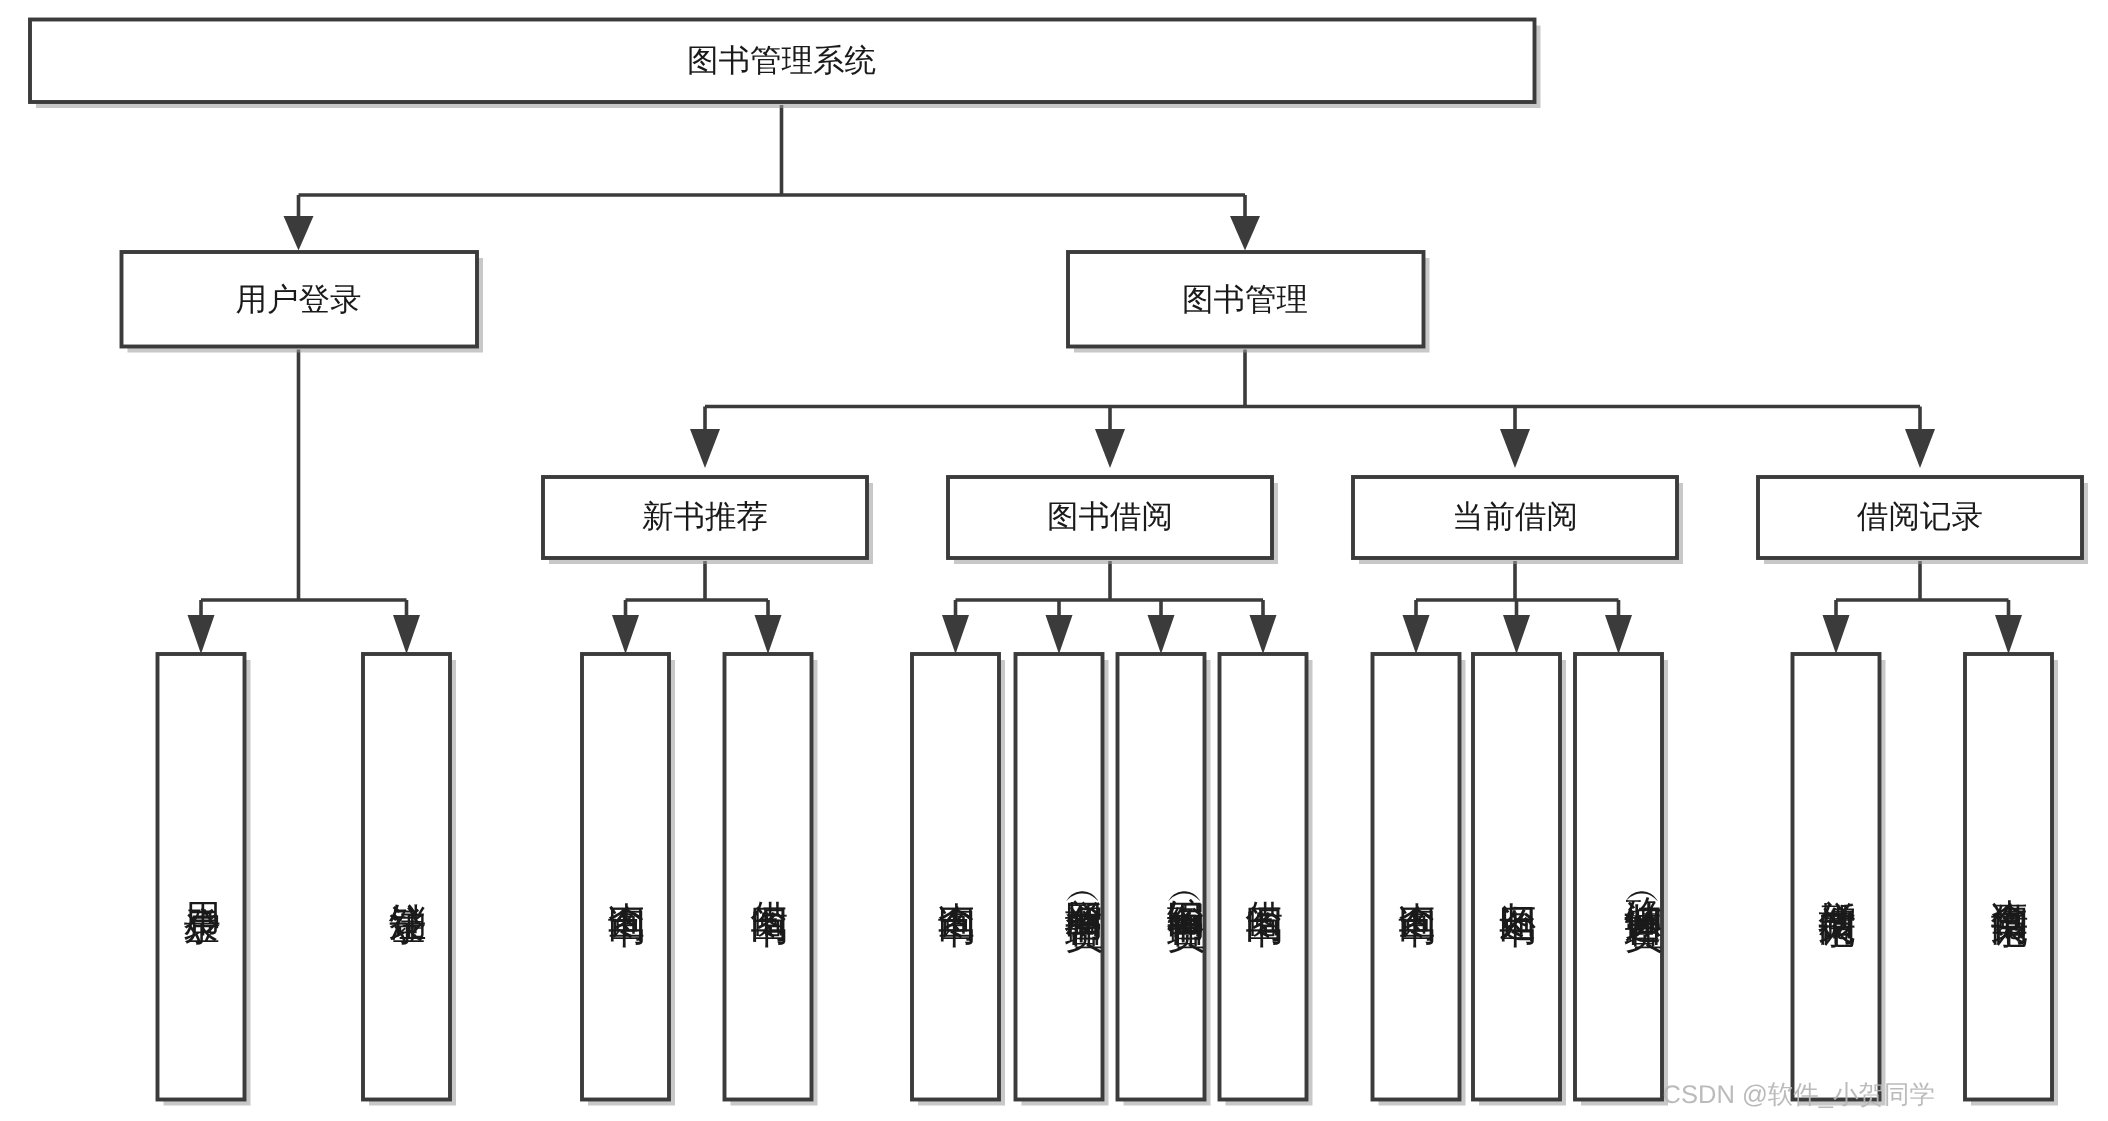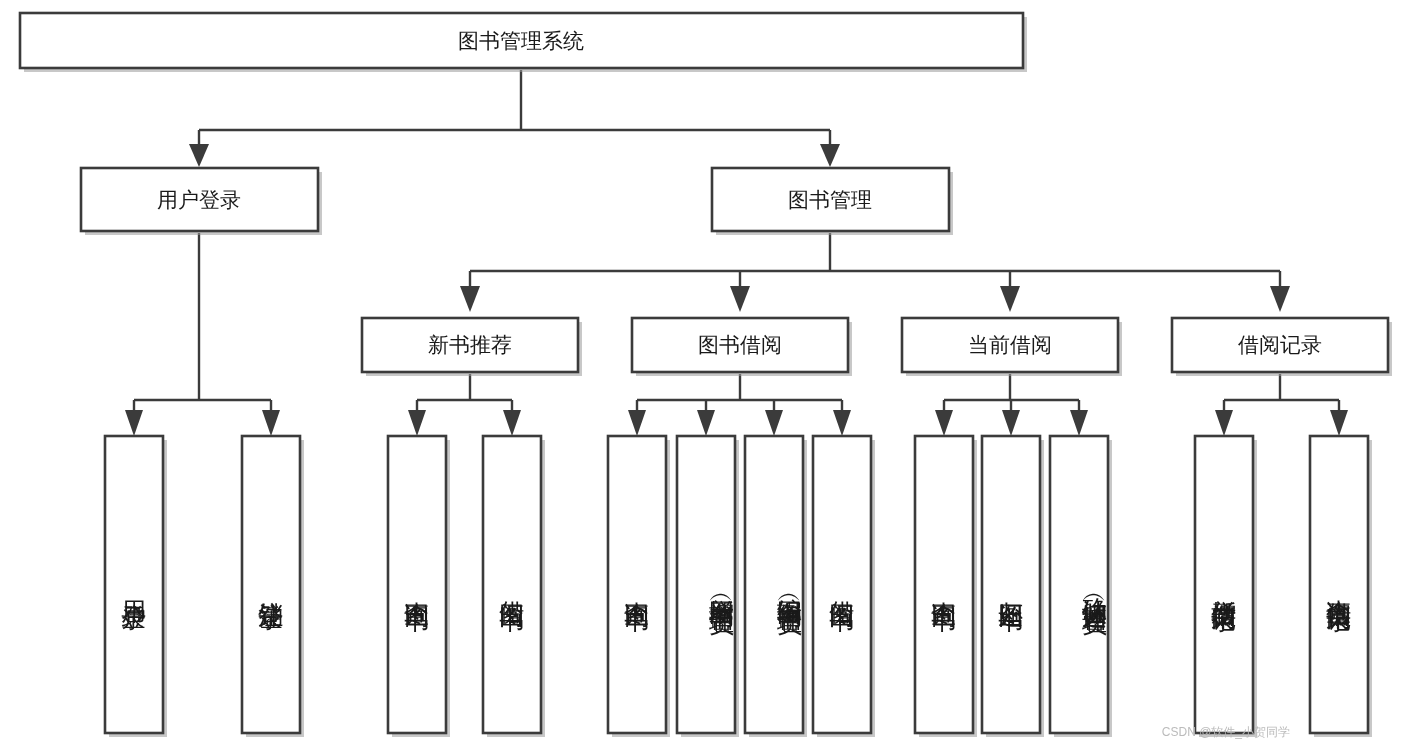--- a/index.html
+++ b/index.html
@@ -63,21 +63,21 @@
     text-align: center;
     white-space: normal;
     box-sizing: border-box;
     pointer-events: none;
   }
   #watermark {
     position: absolute;
     right: 10px;
     bottom: 6px;
     font-family: "Liberation Sans", "DejaVu Sans", sans-serif;
-    font-size: 12px;
+    font-size: 17px;
     color: #b8b8b8;
     opacity: 0.95;
     white-space: nowrap;
   }
 </style>
 </head>
 <body>
 
 <div id="diagram-root">
 

